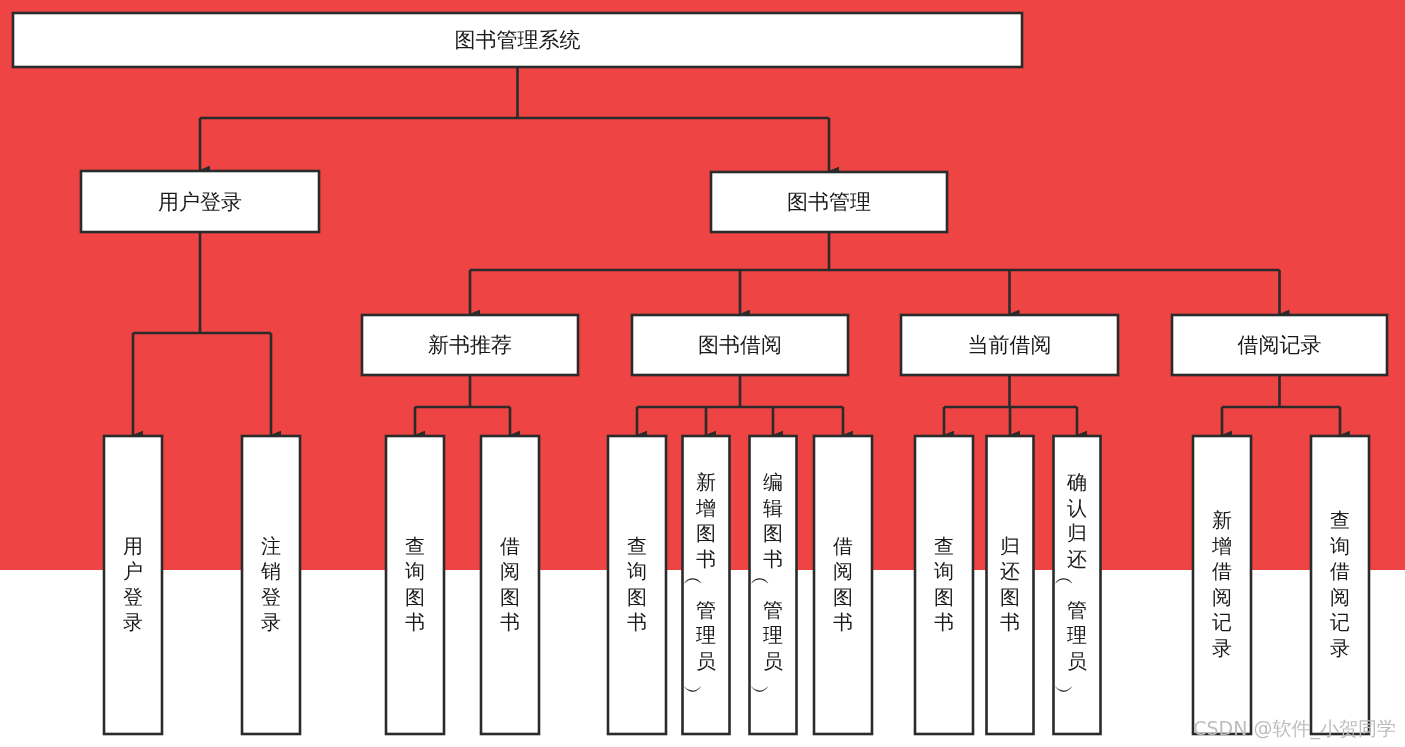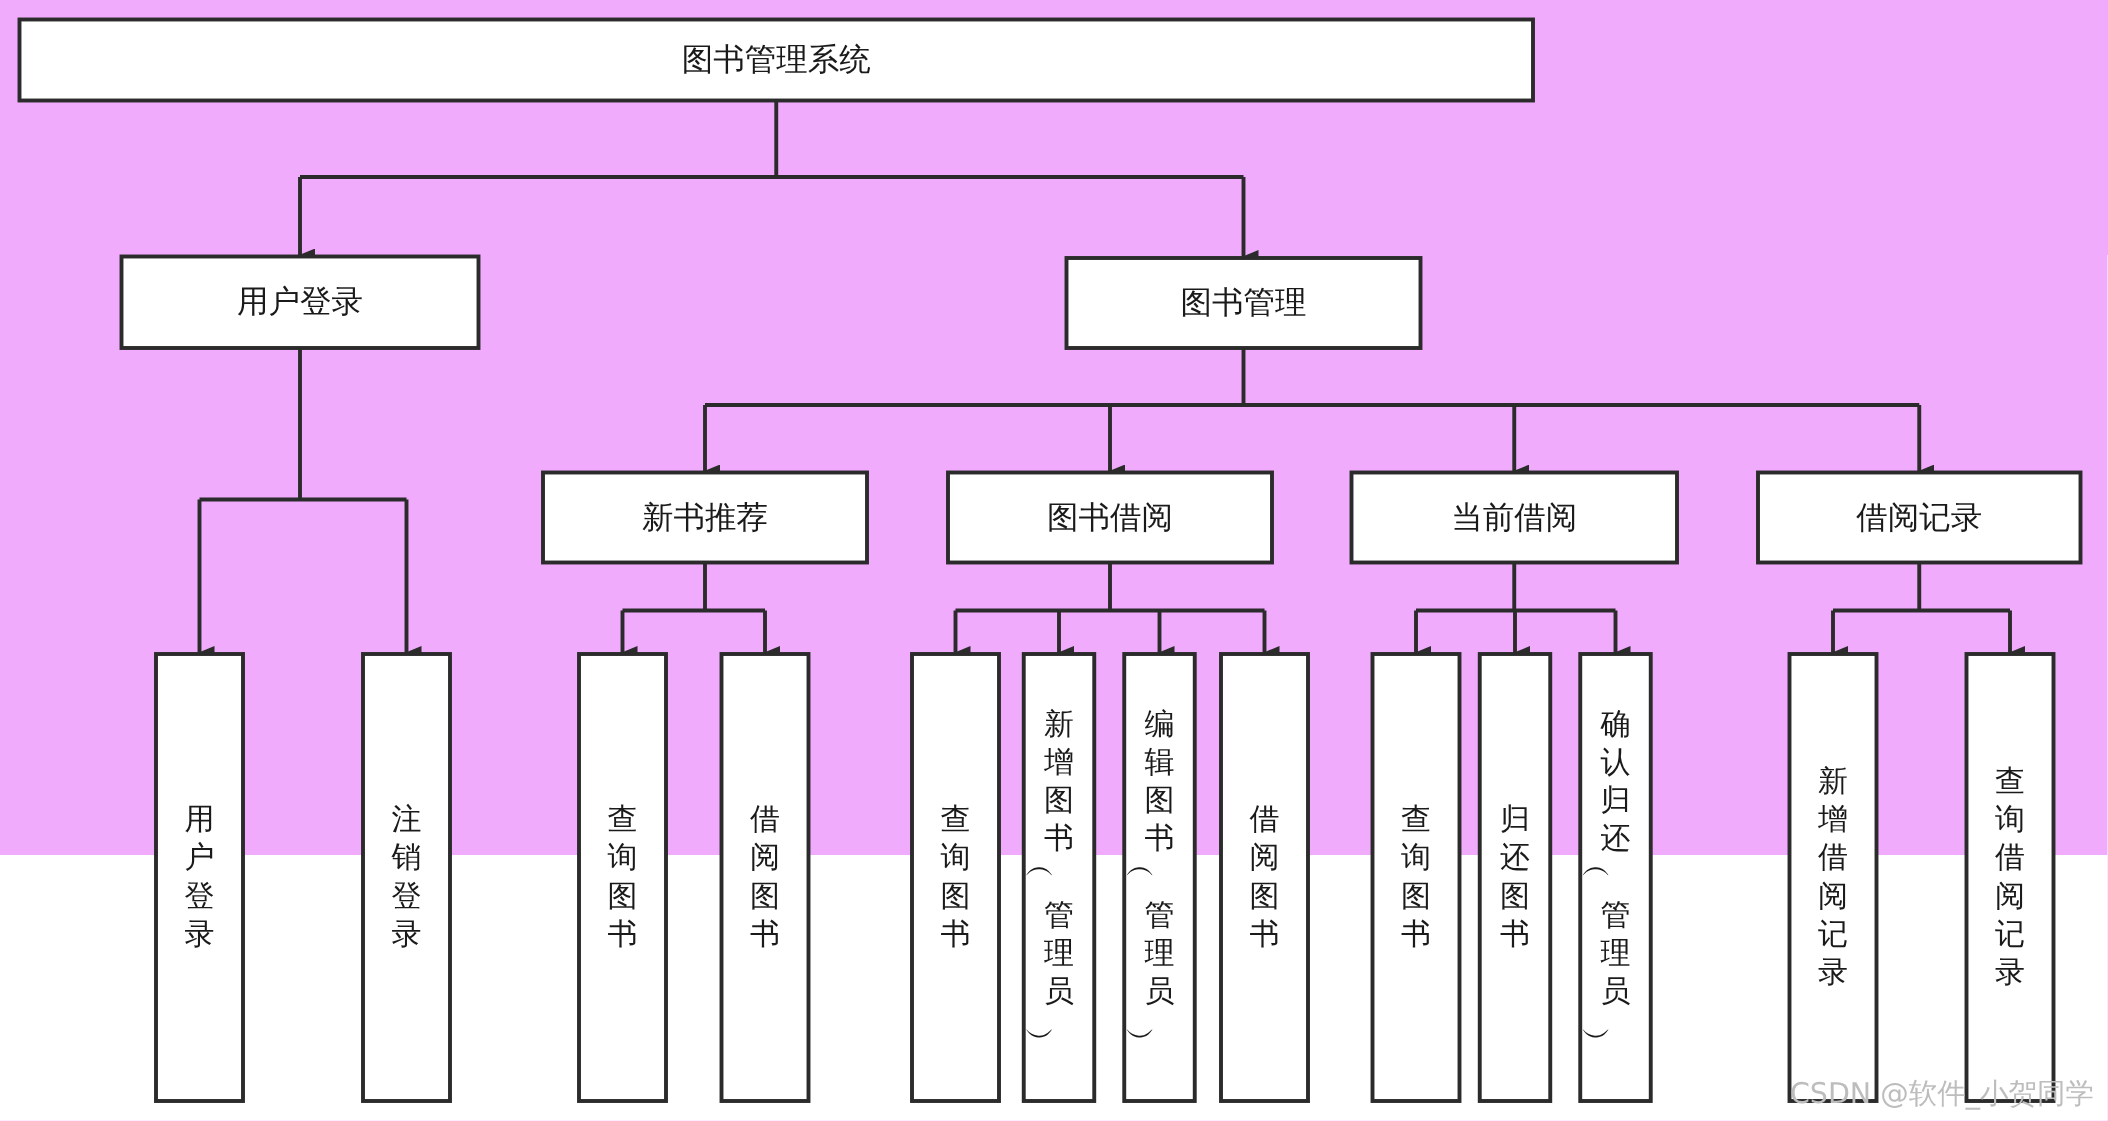--- a/index.html
+++ b/index.html
@@ -1,21 +1,21 @@
 <!DOCTYPE html>
 <html><head>
 <meta charset="utf-8">
 <title>图书管理系统 功能结构图</title>
 <style>
   html,body{margin:0;padding:0;background:#ffffff;}
   body{
     width:1405px;height:747px;overflow:hidden;
     font-family:"DejaVu Sans","Liberation Sans",sans-serif;
   }
-  #diagram-root{position:relative;width:1405px;height:570px;background:#f0abfc;}
+  #diagram-root{position:relative;width:1405px;height:570px;background:#ef4444;}
   svg#diagram-canvas{position:absolute;left:0;top:0;width:1405px;height:747px;display:block;}
   .node-box{fill:#ffffff;stroke:#2b2b2b;stroke-width:2.6;}
   .connector{stroke:#2b2b2b;stroke-width:2.6;fill:none;stroke-linecap:butt;}
   .node-label-h{
     font-family:"DejaVu Sans","Liberation Sans",sans-serif;
     font-size:21px;fill:#1a1a1a;text-anchor:middle;dominant-baseline:middle;
   }
   .node-label-v{
     font-family:"DejaVu Sans","Liberation Sans",sans-serif;
     font-size:20px;fill:#1a1a1a;text-anchor:middle;

